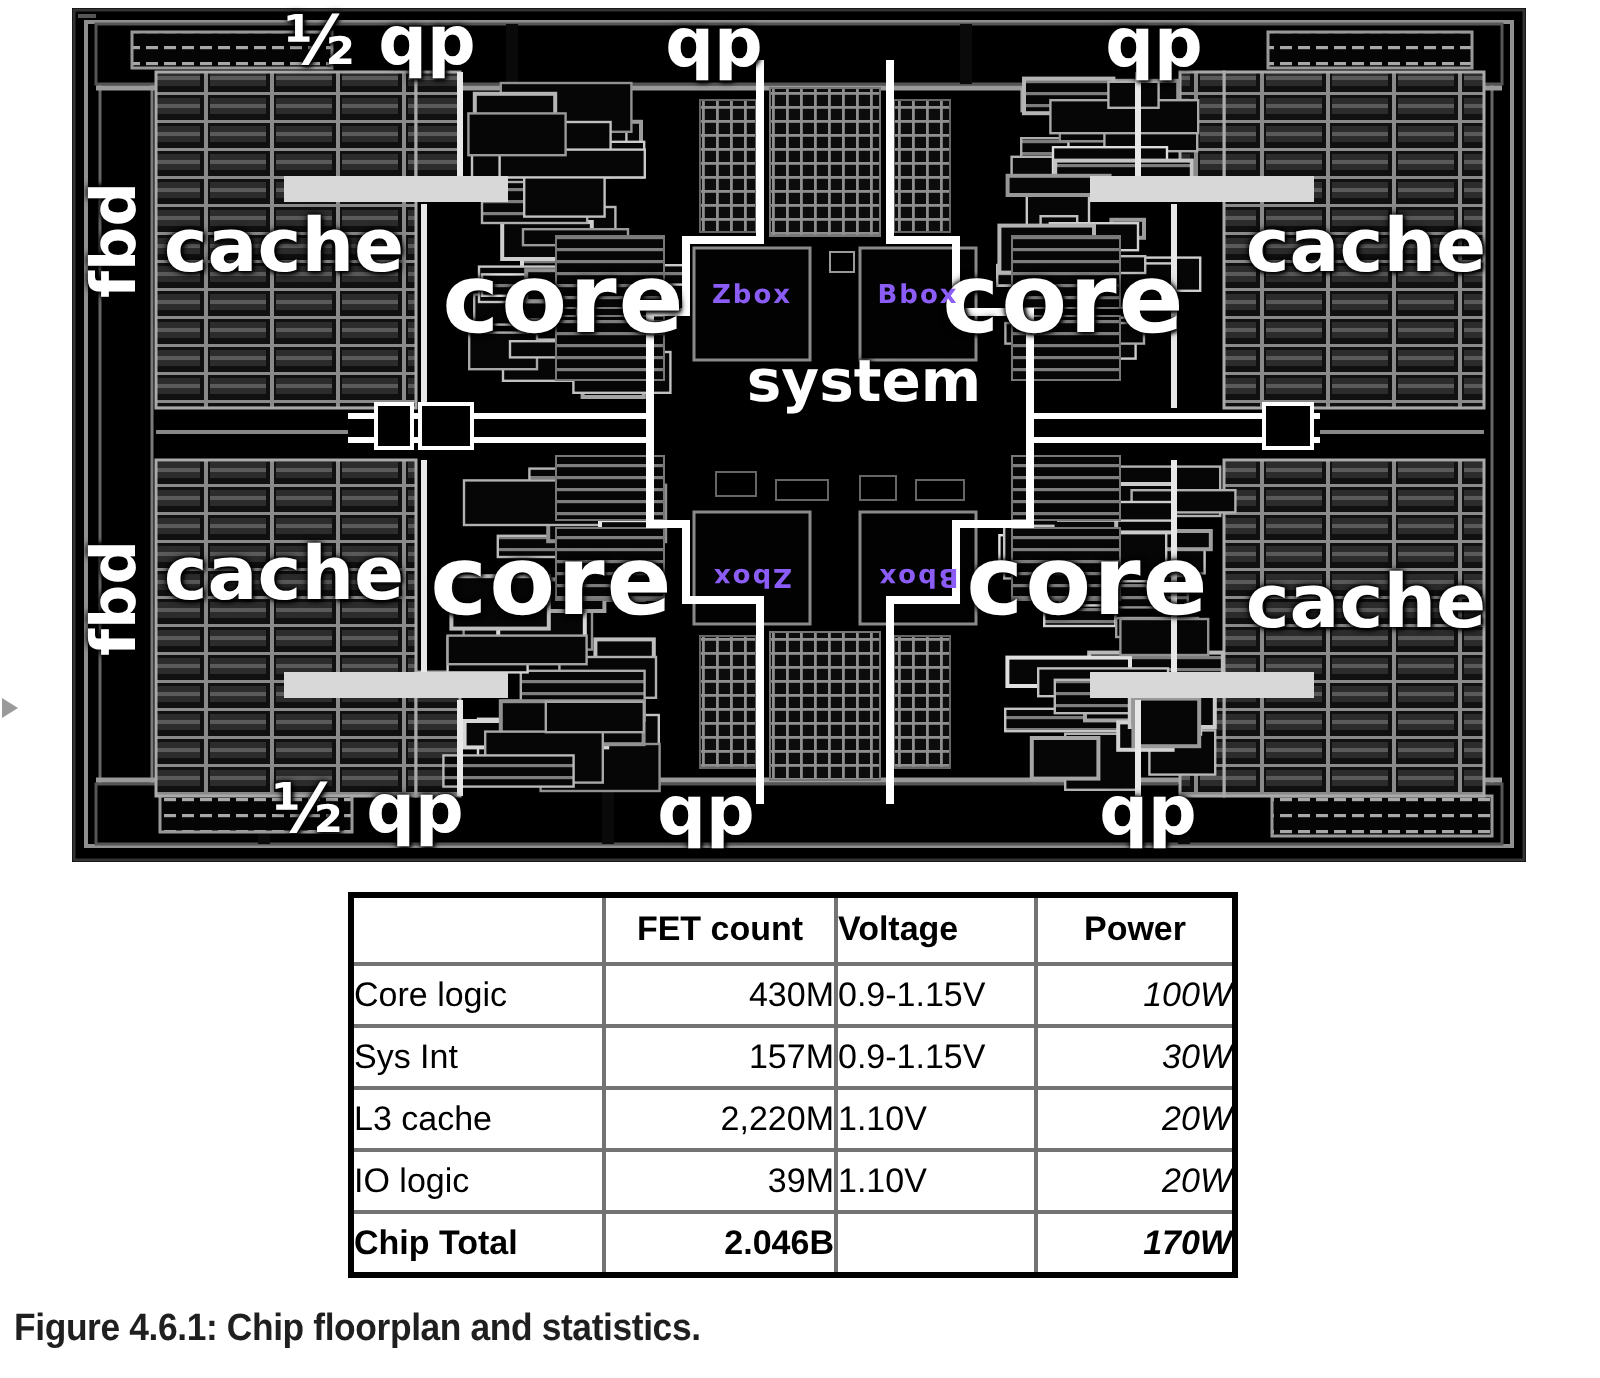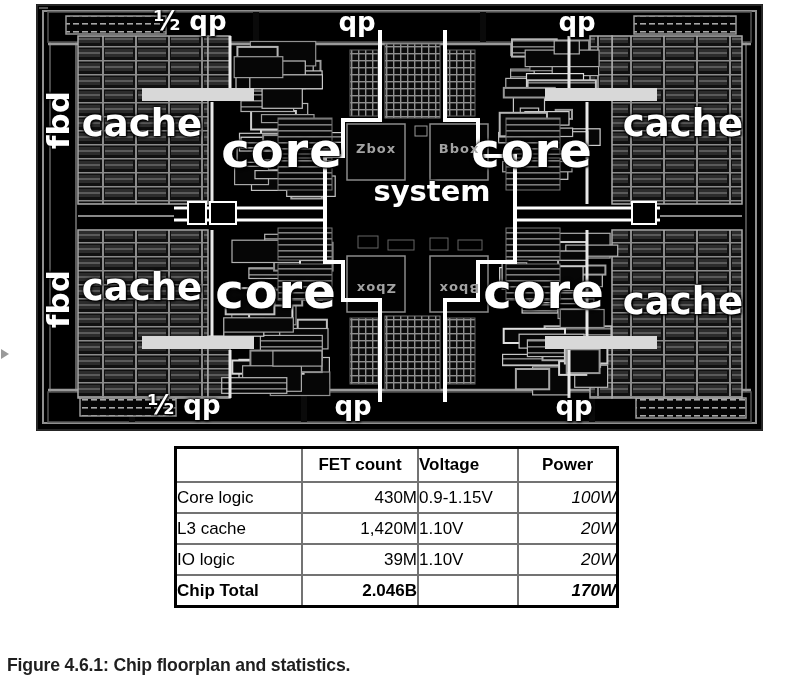--- a/index.html
+++ b/index.html
@@ -7,26 +7,26 @@
        font-family:"Liberation Sans",sans-serif;}
 
   
   .die-wrap{position:absolute;left:36px;top:4px;width:727px;height:427px;background:#000;}
   .die-wrap svg{position:absolute;left:0;top:0;}
   .dlabel{position:absolute;transform:translate(-50%,-50%);font-weight:bold;color:#fff;
           white-space:nowrap;font-family:"DejaVu Sans",sans-serif;
           text-shadow:0 0 4px #000,0 0 2px #000,1px 1px 2px #000;line-height:1;}
   .rot   {transform:translate(-50%,-50%) rotate(-90deg);}
   .rot180{transform:translate(-50%,-50%) rotate(180deg);}
-  .s-edge {font-size:26px;}
+  .s-edge {font-size:34px;}
   .s-cache{font-size:37px;}
   .s-core {font-size:48px;letter-spacing:1px;}
   .s-sys  {font-size:29px;}
   .s-fbd  {font-size:31px;}
-  .s-box  {font-size:13px;font-weight:600;color:#a3a3a3;letter-spacing:1px;text-shadow:none;}
+  .s-box  {font-size:13px;font-weight:600;color:#8b5cf6;letter-spacing:1px;text-shadow:none;}
 
   .margin-arrow{position:absolute;left:1px;top:349px;width:0;height:0;
         border-top:5px solid transparent;border-bottom:5px solid transparent;
         border-left:8px solid #9a9a9a;}
 
   
   .stats{position:absolute;left:174px;top:446px;border-collapse:collapse;
          border:3px solid #000;font-size:17px;color:#000;table-layout:fixed;}
   .stats th,.stats td{border:2px solid #737373;padding:0;overflow:hidden;}
   .stats th{height:32px;font-weight:bold;}
@@ -326,22 +326,28 @@
     <th class="w3 a-left">Voltage</th>
     <th class="w4 a-cent">Power</th>
   </tr>
   <tr>
     <td class="a-left">Core logic</td>
     <td class="a-fet">430M</td>
     <td class="a-left">0.9-1.15V</td>
     <td class="a-pow">100W</td>
   </tr>
   <tr>
+    <td class="a-left">Sys Int</td>
+    <td class="a-fet">157M</td>
+    <td class="a-left">0.9-1.15V</td>
+    <td class="a-pow">30W</td>
+  </tr>
+  <tr>
     <td class="a-left">L3 cache</td>
-    <td class="a-fet">1,420M</td>
+    <td class="a-fet">2,220M</td>
     <td class="a-left">1.10V</td>
     <td class="a-pow">20W</td>
   </tr>
   <tr>
     <td class="a-left">IO logic</td>
     <td class="a-fet">39M</td>
     <td class="a-left">1.10V</td>
     <td class="a-pow">20W</td>
   </tr>
   <tr class="total">

